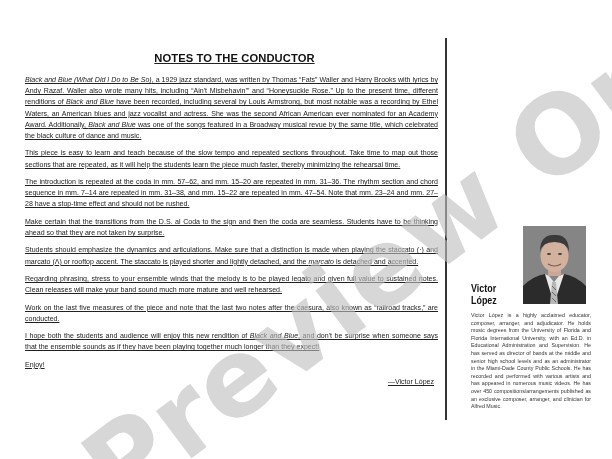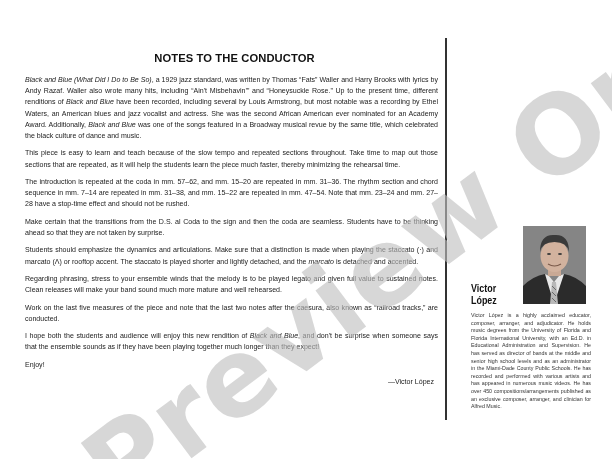--- a/index.html
+++ b/index.html
@@ -18,20 +18,21 @@
     .page {
       position: absolute;
       left: 0; top: 0;
       width: 612px; height: 459px;
     }
     .main-col {
       position: absolute;
       left: 25px;
       top: 52px;
       width: 413px;
+      text-decoration: underline;
     }
     .title {
       text-align: center;
       font-weight: bold;
       font-size: 11.2px;
       letter-spacing: 0.1px;
       color: #111111;
       margin: 0 0 10px 0;
       padding-left: 6px;
     }

